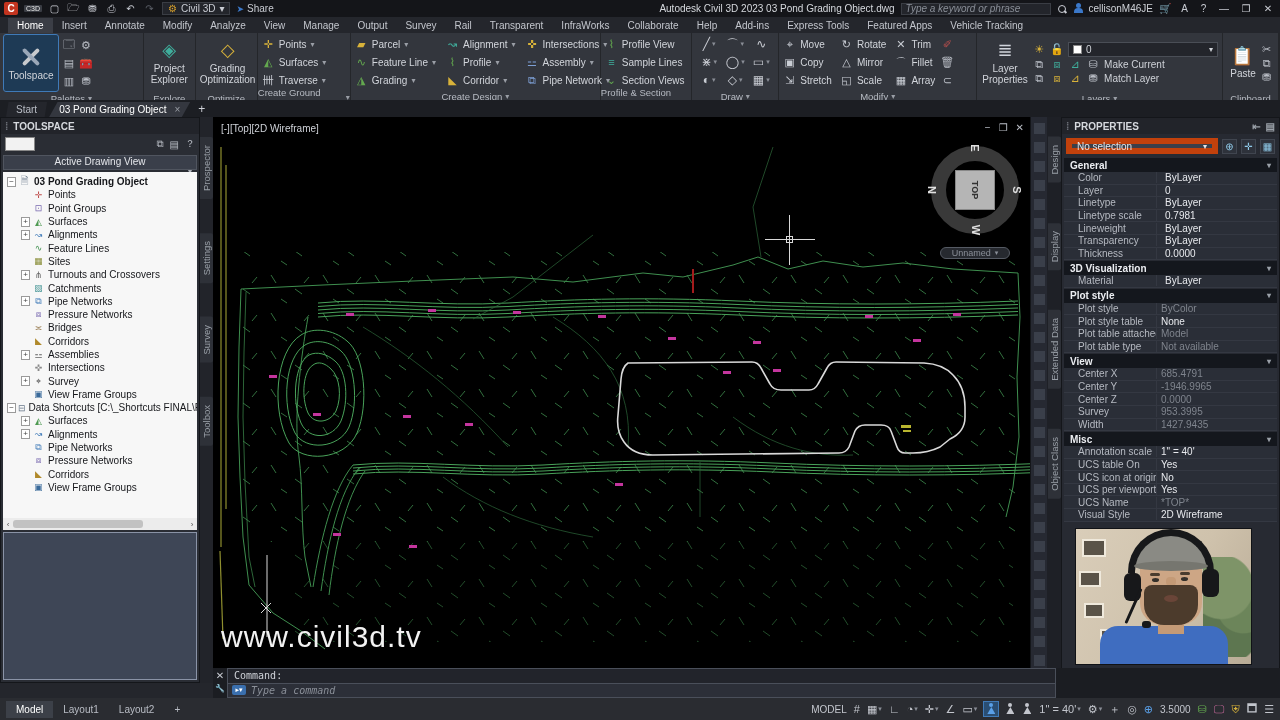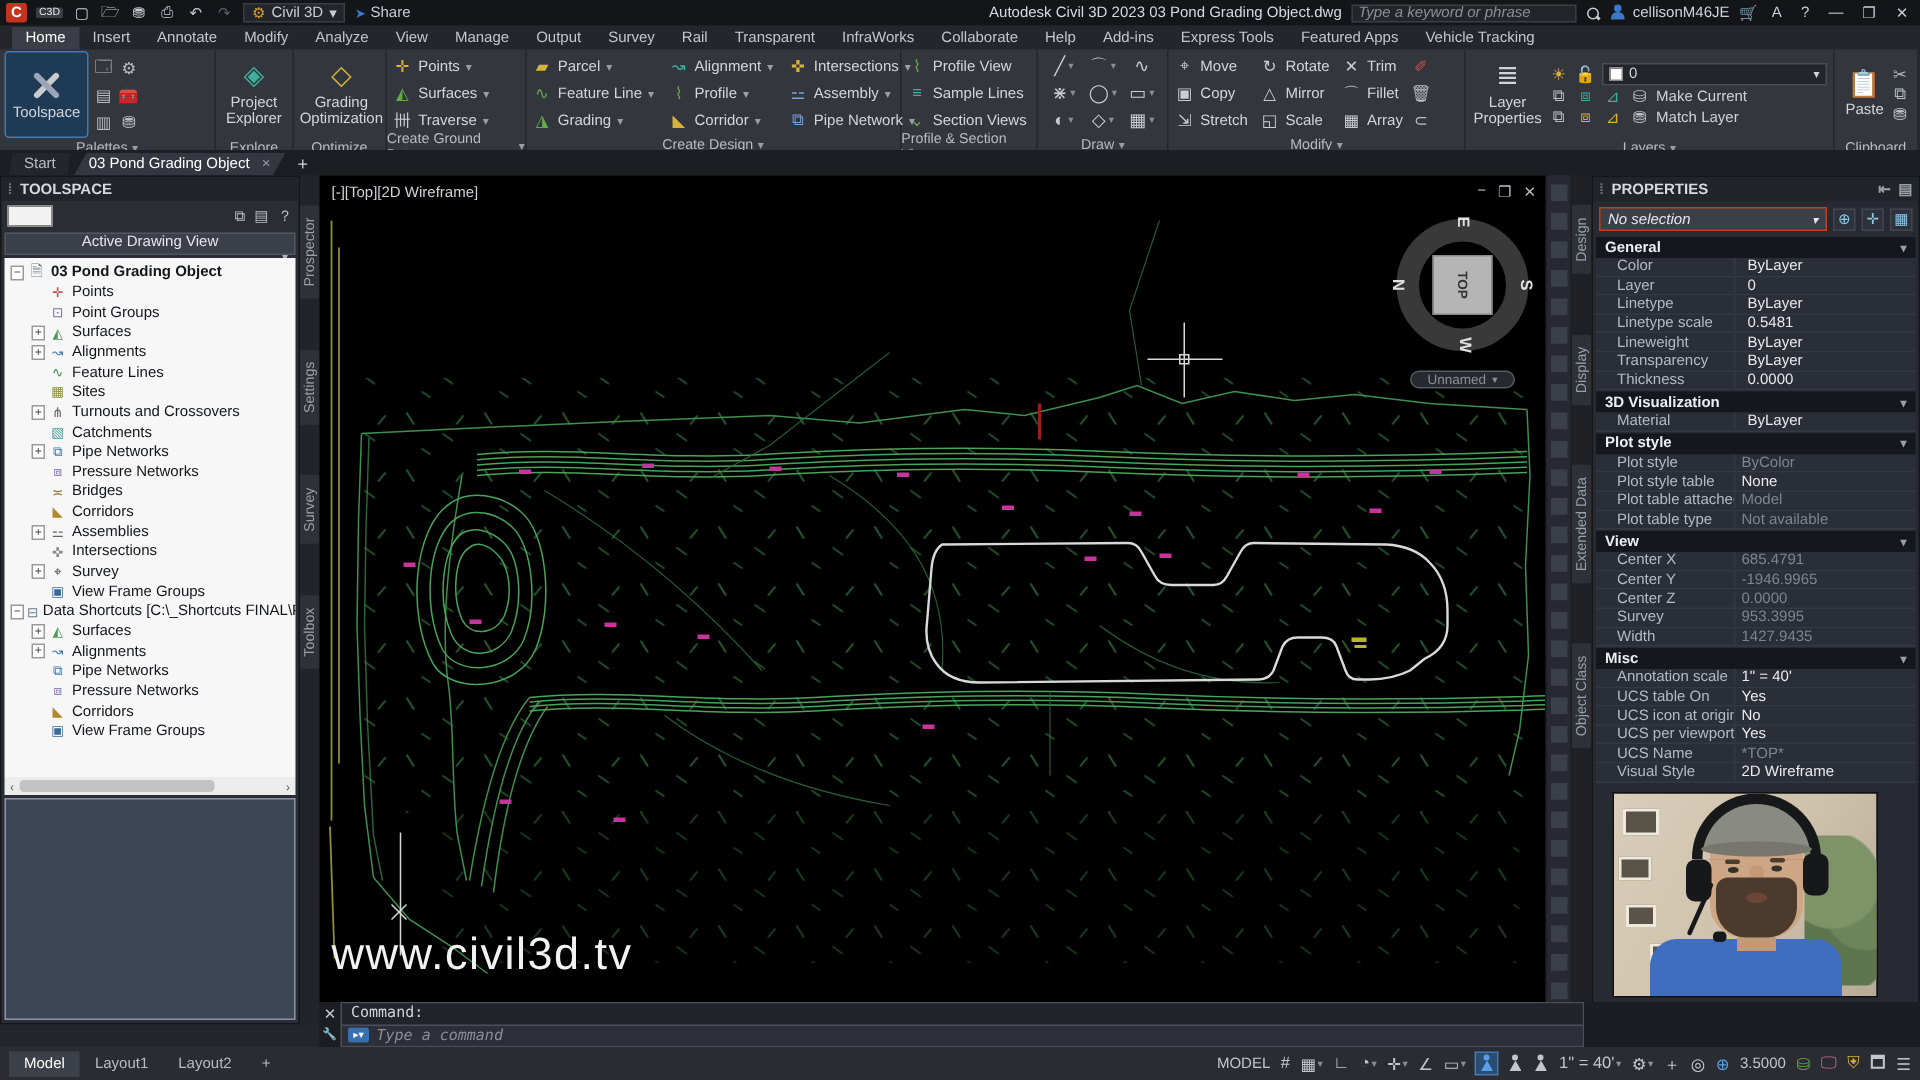--- a/index.html
+++ b/index.html
@@ -168,22 +168,22 @@
   #crosshair .h { position:absolute; left:0; top:24px; width:50px; height:1px; background:#d8d8d8; }
   #crosshair .v { position:absolute; left:24px; top:0; width:1px; height:50px; background:#d8d8d8; }
   #crosshair .box { position:absolute; left:21px; top:21px; width:7px; height:7px; border:1px solid #d8d8d8; }
   #watermark { left:8px; bottom:14px; color:#f2f2f2; font-size:30px; letter-spacing:1px; }
 
   
   #properties { left:1061px; top:117px; width:219px; height:566px; background:#272a32;
     border:1px solid #14161a; display:flex; flex-direction:column; }
   .prop-title-icons { margin-left:auto; display:flex; gap:5px; color:#9aa0a8; }
   #prop-selector { display:flex; align-items:center; gap:4px; padding:4px 4px 3px 4px; }
-  #nosel { flex:1; height:16px; background:#3a3f4a; border:1px solid #c2410c; color:#e4e6ea;
-    display:flex; align-items:center; padding:0 5px;font-style:italic; }
+  #nosel { flex:1; height:16px; background:#3a3f4a; border:6px solid #c2410c; color:#e4e6ea;
+    display:flex; align-items:center; padding:0 5px; }
   #nosel .car { margin-left:auto; font-size:8px; }
   .psic { width:15px; height:15px; display:flex; align-items:center; justify-content:center;
     font-size:10px; color:#8fc9e8; background:#2e323b; border:1px solid #40454f; }
   .sec-h { height:14px; background:#14171d; color:#eceef2; font-weight:bold; display:flex;
     align-items:center; padding:0 6px; margin:1px 2px 0 2px; }
   .sec-h::after { content:"▾"; margin-left:auto; font-size:8px; color:#9aa0a8; }
   .prows { margin:0 2px; }
   .prow { display:grid; grid-template-columns:92px 1fr; height:12.6px; align-items:center;
     background:#2a2e37; border-bottom:1px solid #343842; }
   .prow .pl { padding-left:14px; color:#b6bac2; overflow:hidden; white-space:nowrap; }
@@ -987,21 +987,21 @@
           <span class="pv">
             <span class="pv-deco line"></span>
             <span>ByLayer</span>
           </span>
         </div>
 
         <div class="prow">
           <span class="pl">Linetype scale</span>
           <span class="pv">
             <span class="pv-deco"></span>
-            <span>0.5481</span>
+            <span>0.7981</span>
           </span>
         </div>
 
         <div class="prow">
           <span class="pl">Lineweight</span>
           <span class="pv">
             <span class="pv-deco line"></span>
             <span>ByLayer</span>
           </span>
         </div>

